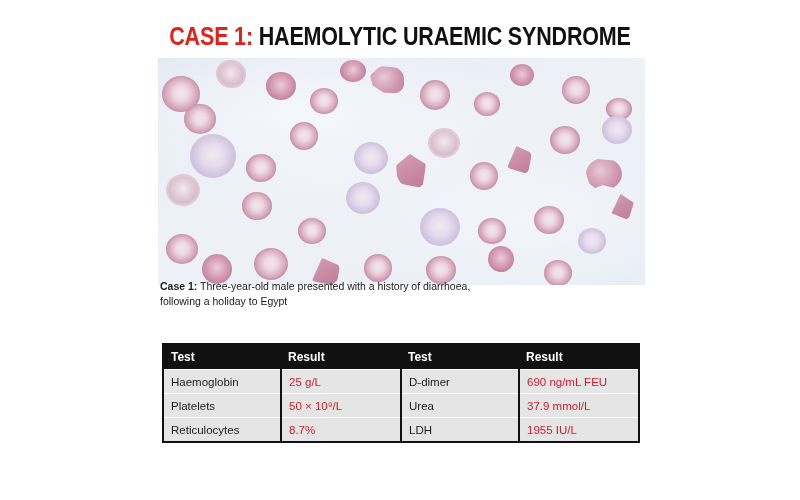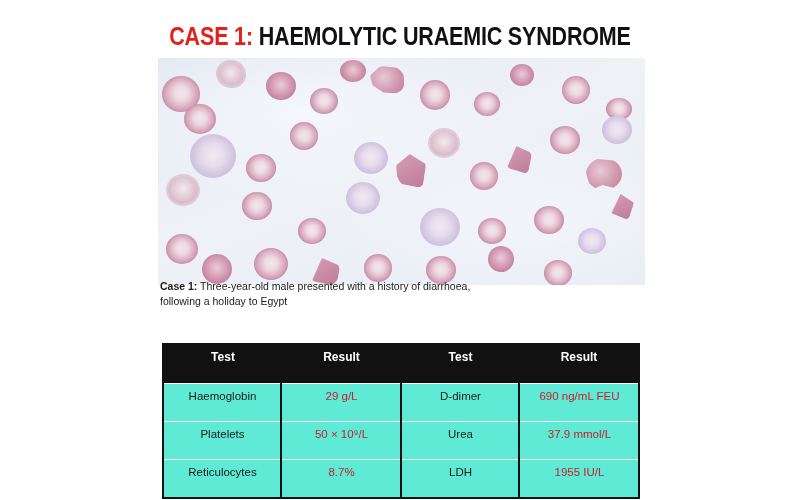--- a/index.html
+++ b/index.html
@@ -108,36 +108,36 @@
     left: 162px;
     top: 343px;
     width: 476px;
     border-collapse: collapse;
     table-layout: fixed;
     border: 2px solid #111111;
     font-size: 11.5px;
   }
   .results-table th,
   .results-table td {
-    padding: 3px 6px 17px 7px;
-    text-align: center;
+    padding: 3px 6px 3px 7px;
+    text-align: left;
     vertical-align: middle;
     height: 17px;
     overflow: hidden;
     white-space: nowrap;
   }
   .results-table thead th {
     background: #111111;
     color: #ffffff;
     font-weight: bold;
     font-size: 12px;
     height: 18px;
   }
   .results-table tbody td {
-    background: #5eead4;
+    background: #e5e5e5;
     border-top: 1px solid #ffffff;
     border-bottom: 1px solid #ffffff;
     margin-left: 21px;
   }
   .results-table tbody td.sep {
     border-left: 2px solid #111111;
   }
   .results-table td.test {
     color: #1b1b1b;
   }
@@ -222,21 +222,21 @@
     <tr>
       <th>Test</th>
       <th>Result</th>
       <th>Test</th>
       <th>Result</th>
     </tr>
   </thead>
   <tbody>
     <tr>
       <td class="test">Haemoglobin</td>
-      <td class="value sep">29 g/L</td>
+      <td class="value sep">25 g/L</td>
       <td class="test sep">D-dimer</td>
       <td class="value sep">690 ng/mL FEU</td>
     </tr>
     <tr>
       <td class="test">Platelets</td>
       <td class="value sep">50 × 10⁹/L</td>
       <td class="test sep">Urea</td>
       <td class="value sep">37.9 mmol/L</td>
     </tr>
     <tr>

